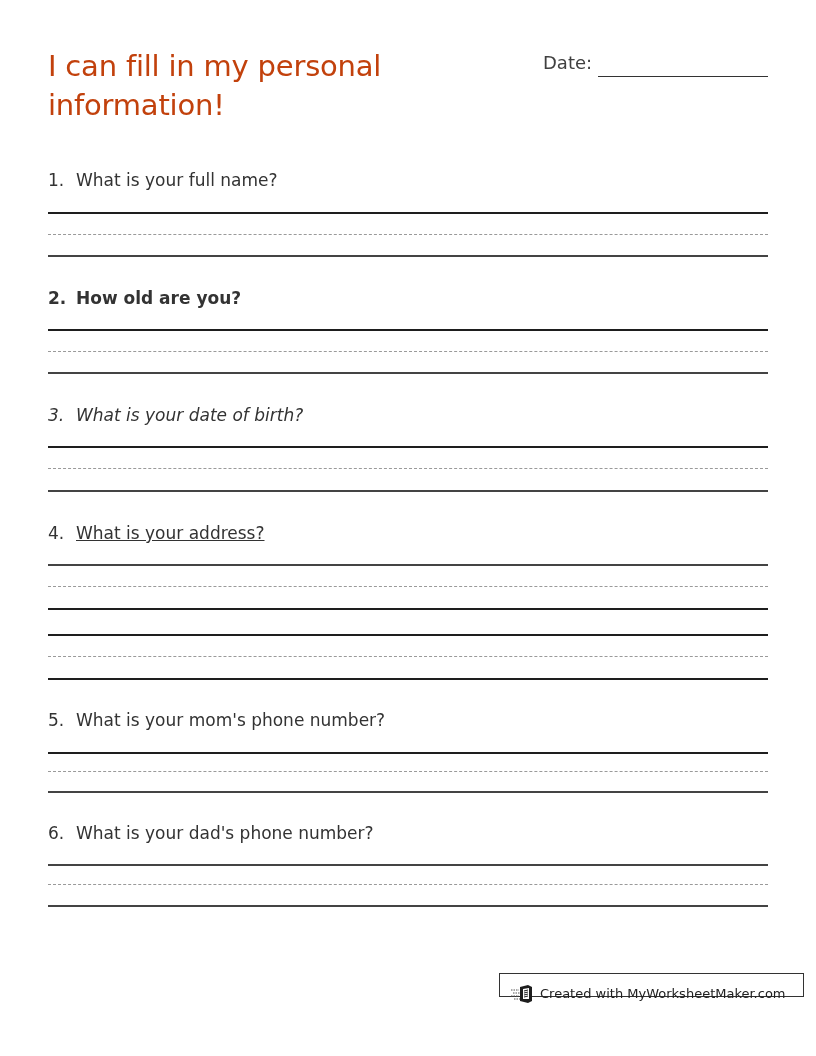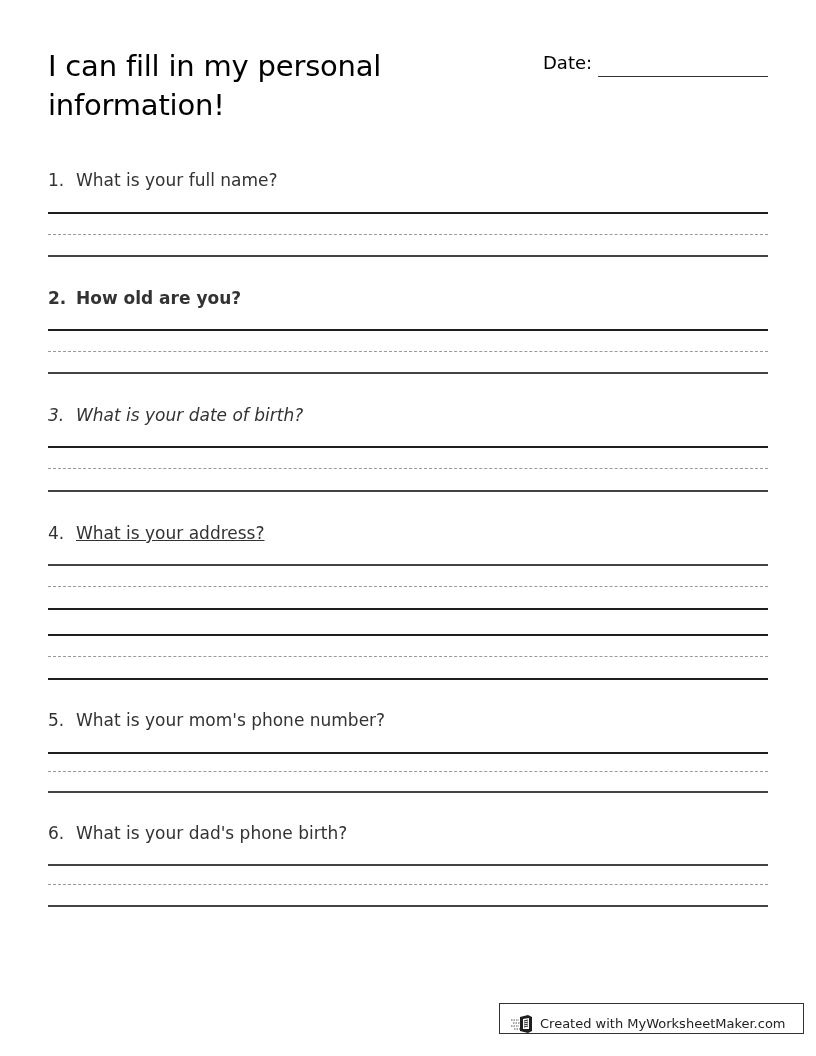--- a/index.html
+++ b/index.html
@@ -1,30 +1,30 @@
 <!DOCTYPE html>
 <html><head>
 <meta charset="utf-8">
 <style>
   html, body { margin: 0; padding: 0; background: #ffffff; }
   body { width: 816px; height: 1056px; position: relative; overflow: hidden;
          font-family: "DejaVu Sans", sans-serif; color: #222; }
   .title { position: absolute; left: 48px; top: 47px; width: 420px;
-           font-size: 29px; line-height: 39px; color: #000000; font-weight: normal; margin: 0; letter-spacing: -0.2px; }
+           font-size: 29px; line-height: 39px; color: #c2410c; font-weight: normal; margin: 0; letter-spacing: -0.2px; }
   .date-wrap { position: absolute; left: 543px; top: 50px; height: 28px; width: 226px; }
-  .date-label { position: absolute; left: 0; top: 2px; font-size: 18px; color: #000000; }
+  .date-label { position: absolute; left: 0; top: 2px; font-size: 18px; color: #404040; }
   .date-line { position: absolute; left: 55px; top: 26px; width: 170px; height: 0; border-top: 1.5px solid #333; }
   .q { position: absolute; left: 48px; width: 720px; }
   .q-label { position: absolute; left: 0; font-size: 17px; color: #333; white-space: nowrap; }
   .q-num { display: inline-block; width: 28px; }
   .ln { position: absolute; left: 0; width: 720px; height: 0; }
   .ln.top { border-top: 2px solid #1e1e1e; }
   .ln.mid { border-top: 1.5px dashed #9a9a9a; }
   .ln.bot { border-top: 2.5px solid #444; }
-  .footer { position: absolute; left: 499px; top: 1003px; width: 305px; height: 31px;
+  .footer { position: absolute; left: 499px; top: 973px; width: 305px; height: 24px;
             border: 1.5px solid #333; box-sizing: border-box; }
   .footer-icon { position: absolute; left: 11px; top: 10px; width: 22px; height: 20px; }
   .footer-text { position: absolute; left: 40px; top: 12px; font-size: 13px; color: #222; white-space: nowrap; }
 </style>
 </head>
 <body>
 
 <h1 class="title">I can fill in my personal information!</h1>
 
 <div class="date-wrap">
@@ -75,21 +75,21 @@
   <div class="q-label" style="top:0;">
     <span class="q-num">5.</span><span>What is your mom's phone number?</span>
   </div>
   <div class="ln top" style="top:42px;"></div>
   <div class="ln mid" style="top:61px;"></div>
   <div class="ln bot" style="top:81px;"></div>
 </div>
 
 <div class="q" style="top:823px;">
   <div class="q-label" style="top:0;">
-    <span class="q-num">6.</span><span>What is your dad's phone birth?</span>
+    <span class="q-num">6.</span><span>What is your dad's phone number?</span>
   </div>
   <div class="ln bot" style="top:41px;"></div>
   <div class="ln mid" style="top:61px;"></div>
   <div class="ln bot" style="top:82px;"></div>
 </div>
 
 <div class="footer">
   <span class="footer-icon">
     <svg width="22" height="20" viewBox="0 0 22 20">
       <g stroke="#555" stroke-width="1" stroke-dasharray="1.5 1">

